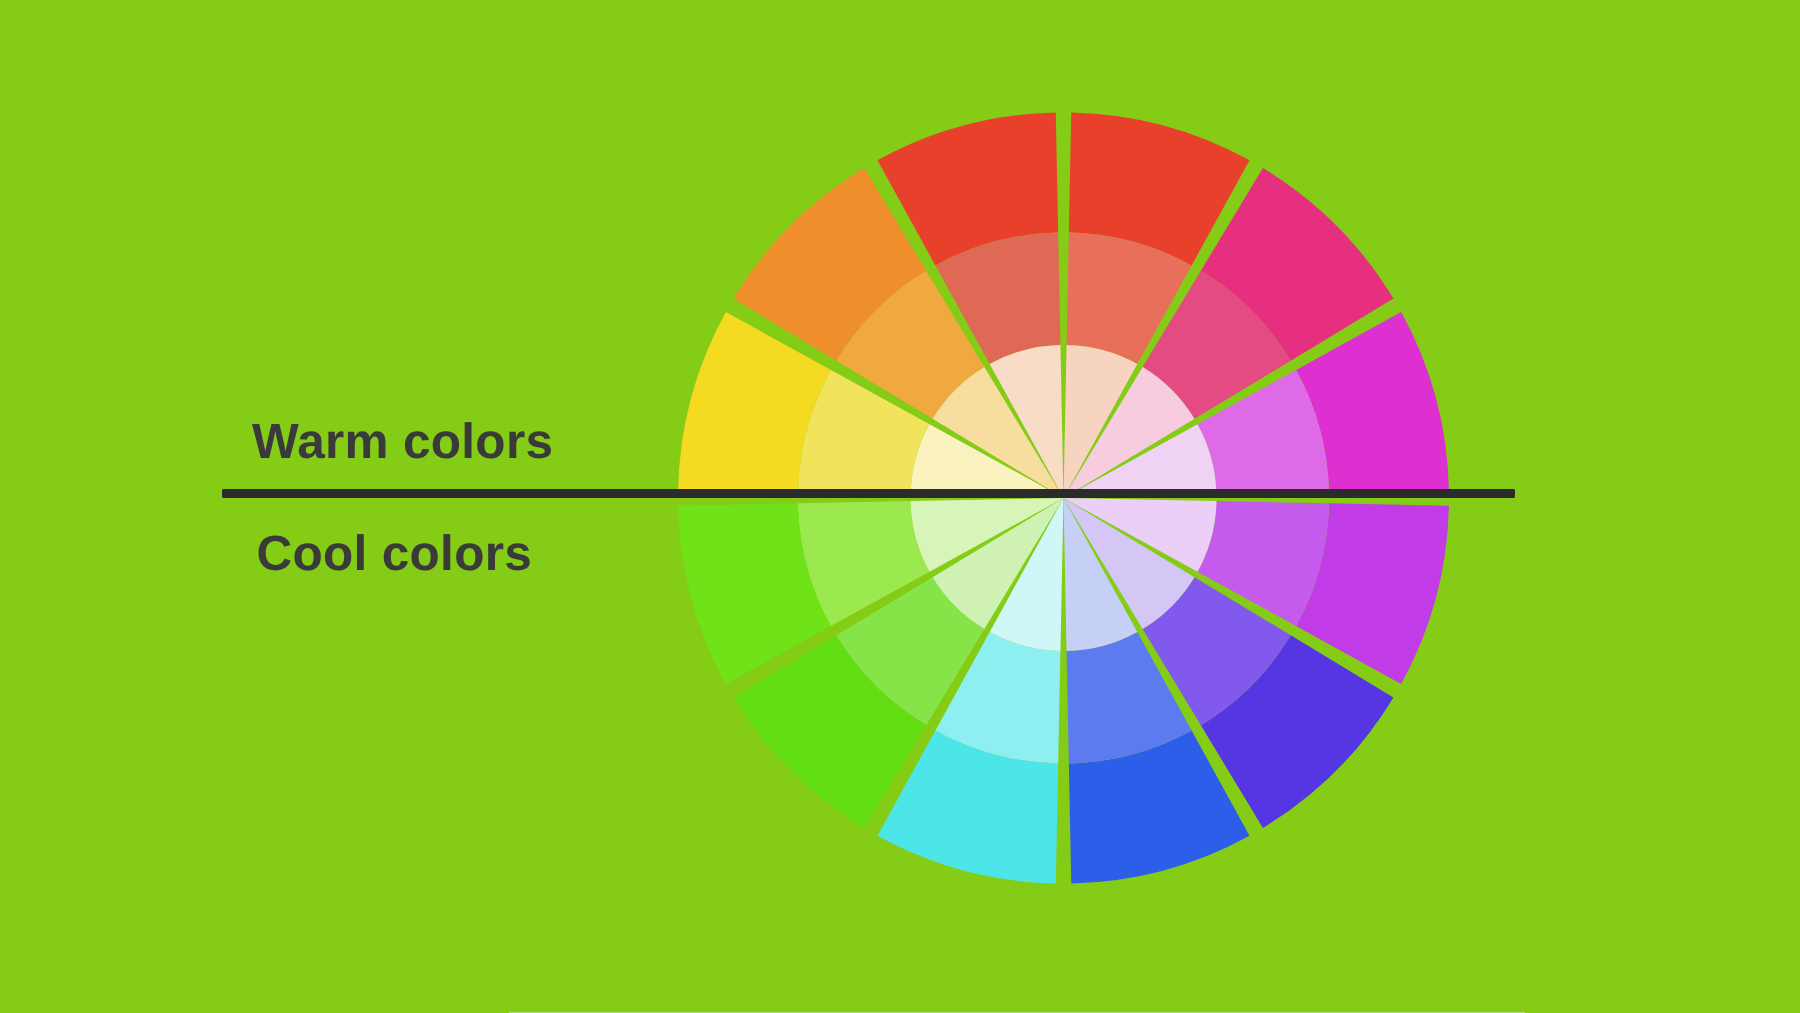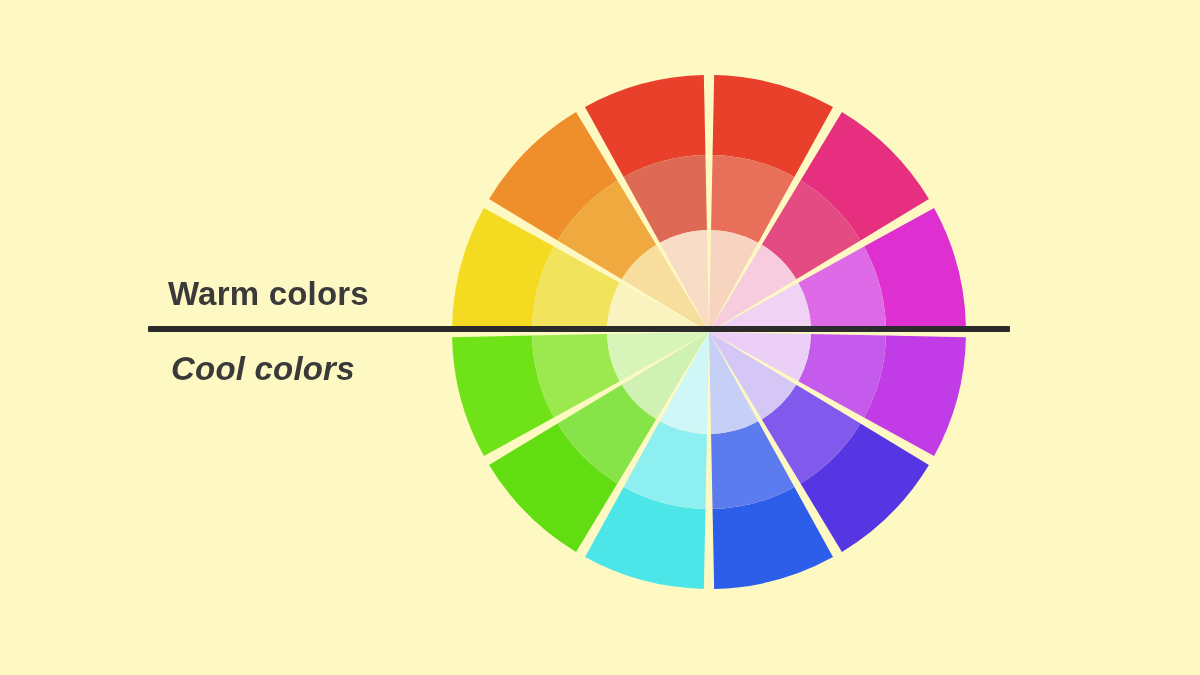--- a/index.html
+++ b/index.html
@@ -10,21 +10,21 @@
   body {
     width: 1200px;
     height: 675px;
     position: relative;
     overflow: hidden;
     font-family: "Liberation Sans", sans-serif;
   }
   #stage {
     position: absolute;
     inset: 0;
-    background: #fef9c3;
+    background: #84cc16;
   }
   #wheel-svg {
     position: absolute;
     left: 0;
     top: 0;
   }
   .label {
     position: absolute;
     font-family: "Liberation Sans", sans-serif;
     font-weight: bold;
@@ -37,21 +37,20 @@
     left: 168px;
     top: 275px;
     font-size: 33px;
     line-height: 38px;
   }
   #cool-label {
     left: 171px;
     top: 350px;
     font-size: 33px;
     line-height: 38px;
-    font-style: italic;
   }
   #divider-line {
     position: absolute;
     left: 148px;
     top: 326px;
     width: 862px;
     height: 6px;
     background: #2b2b2b;
     border-radius: 1px;
   }

